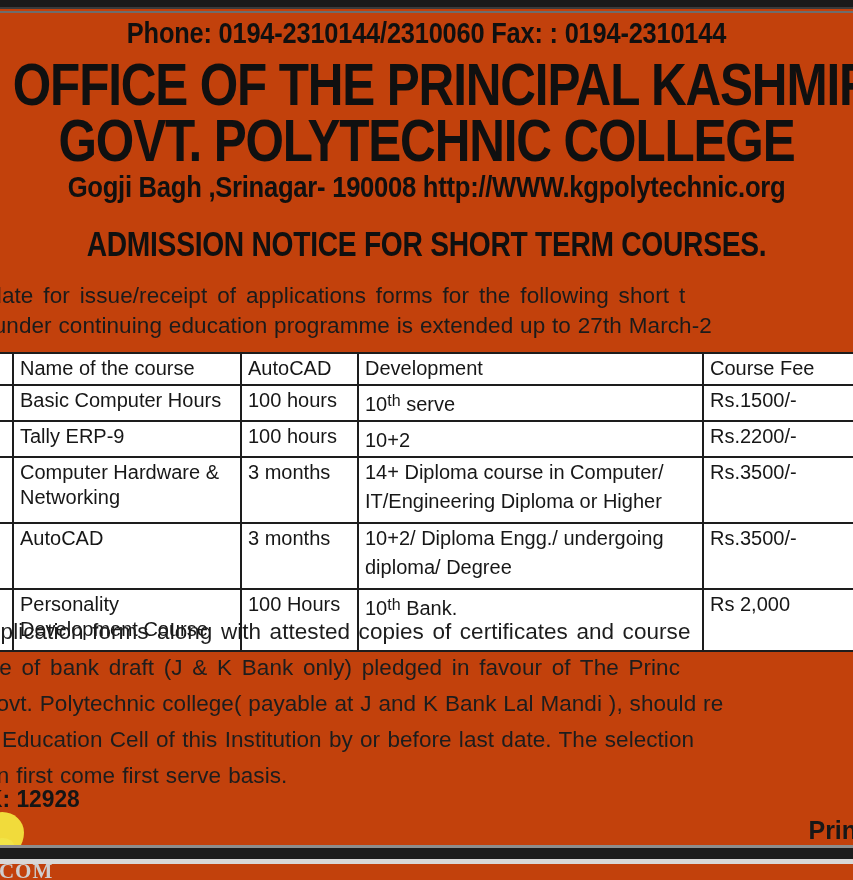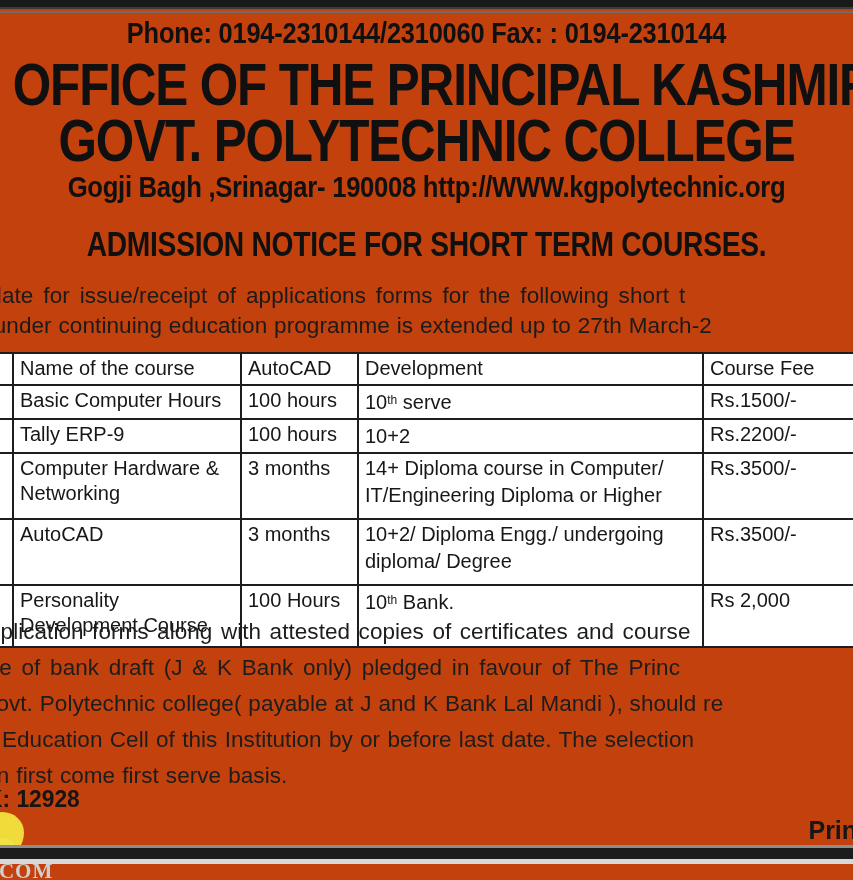--- a/index.html
+++ b/index.html
@@ -149,21 +149,21 @@
   col.c-no   { width: 40px; }
   col.c-name { width: 228px; }
   col.c-dur  { width: 117px; }
   col.c-elig { width: 345px; }
   col.c-fee  { width: 200px; }
 
   td.r-tall   { height: 66px; }
   td.r-normal { height: 30px; }
   td.r-last   { height: 62px; margin-left: 10px; }
 
-  sup { font-size: 12px; vertical-align: 5px; }
+  sup { font-size: 16px; vertical-align: 5px; }
 
   
   .closing {
     position: absolute;
     top: 614px;
     left: -72px;
     width: 1010px;
     font-size: 22.5px;
     line-height: 36px;
     color: #1d1d1d;

